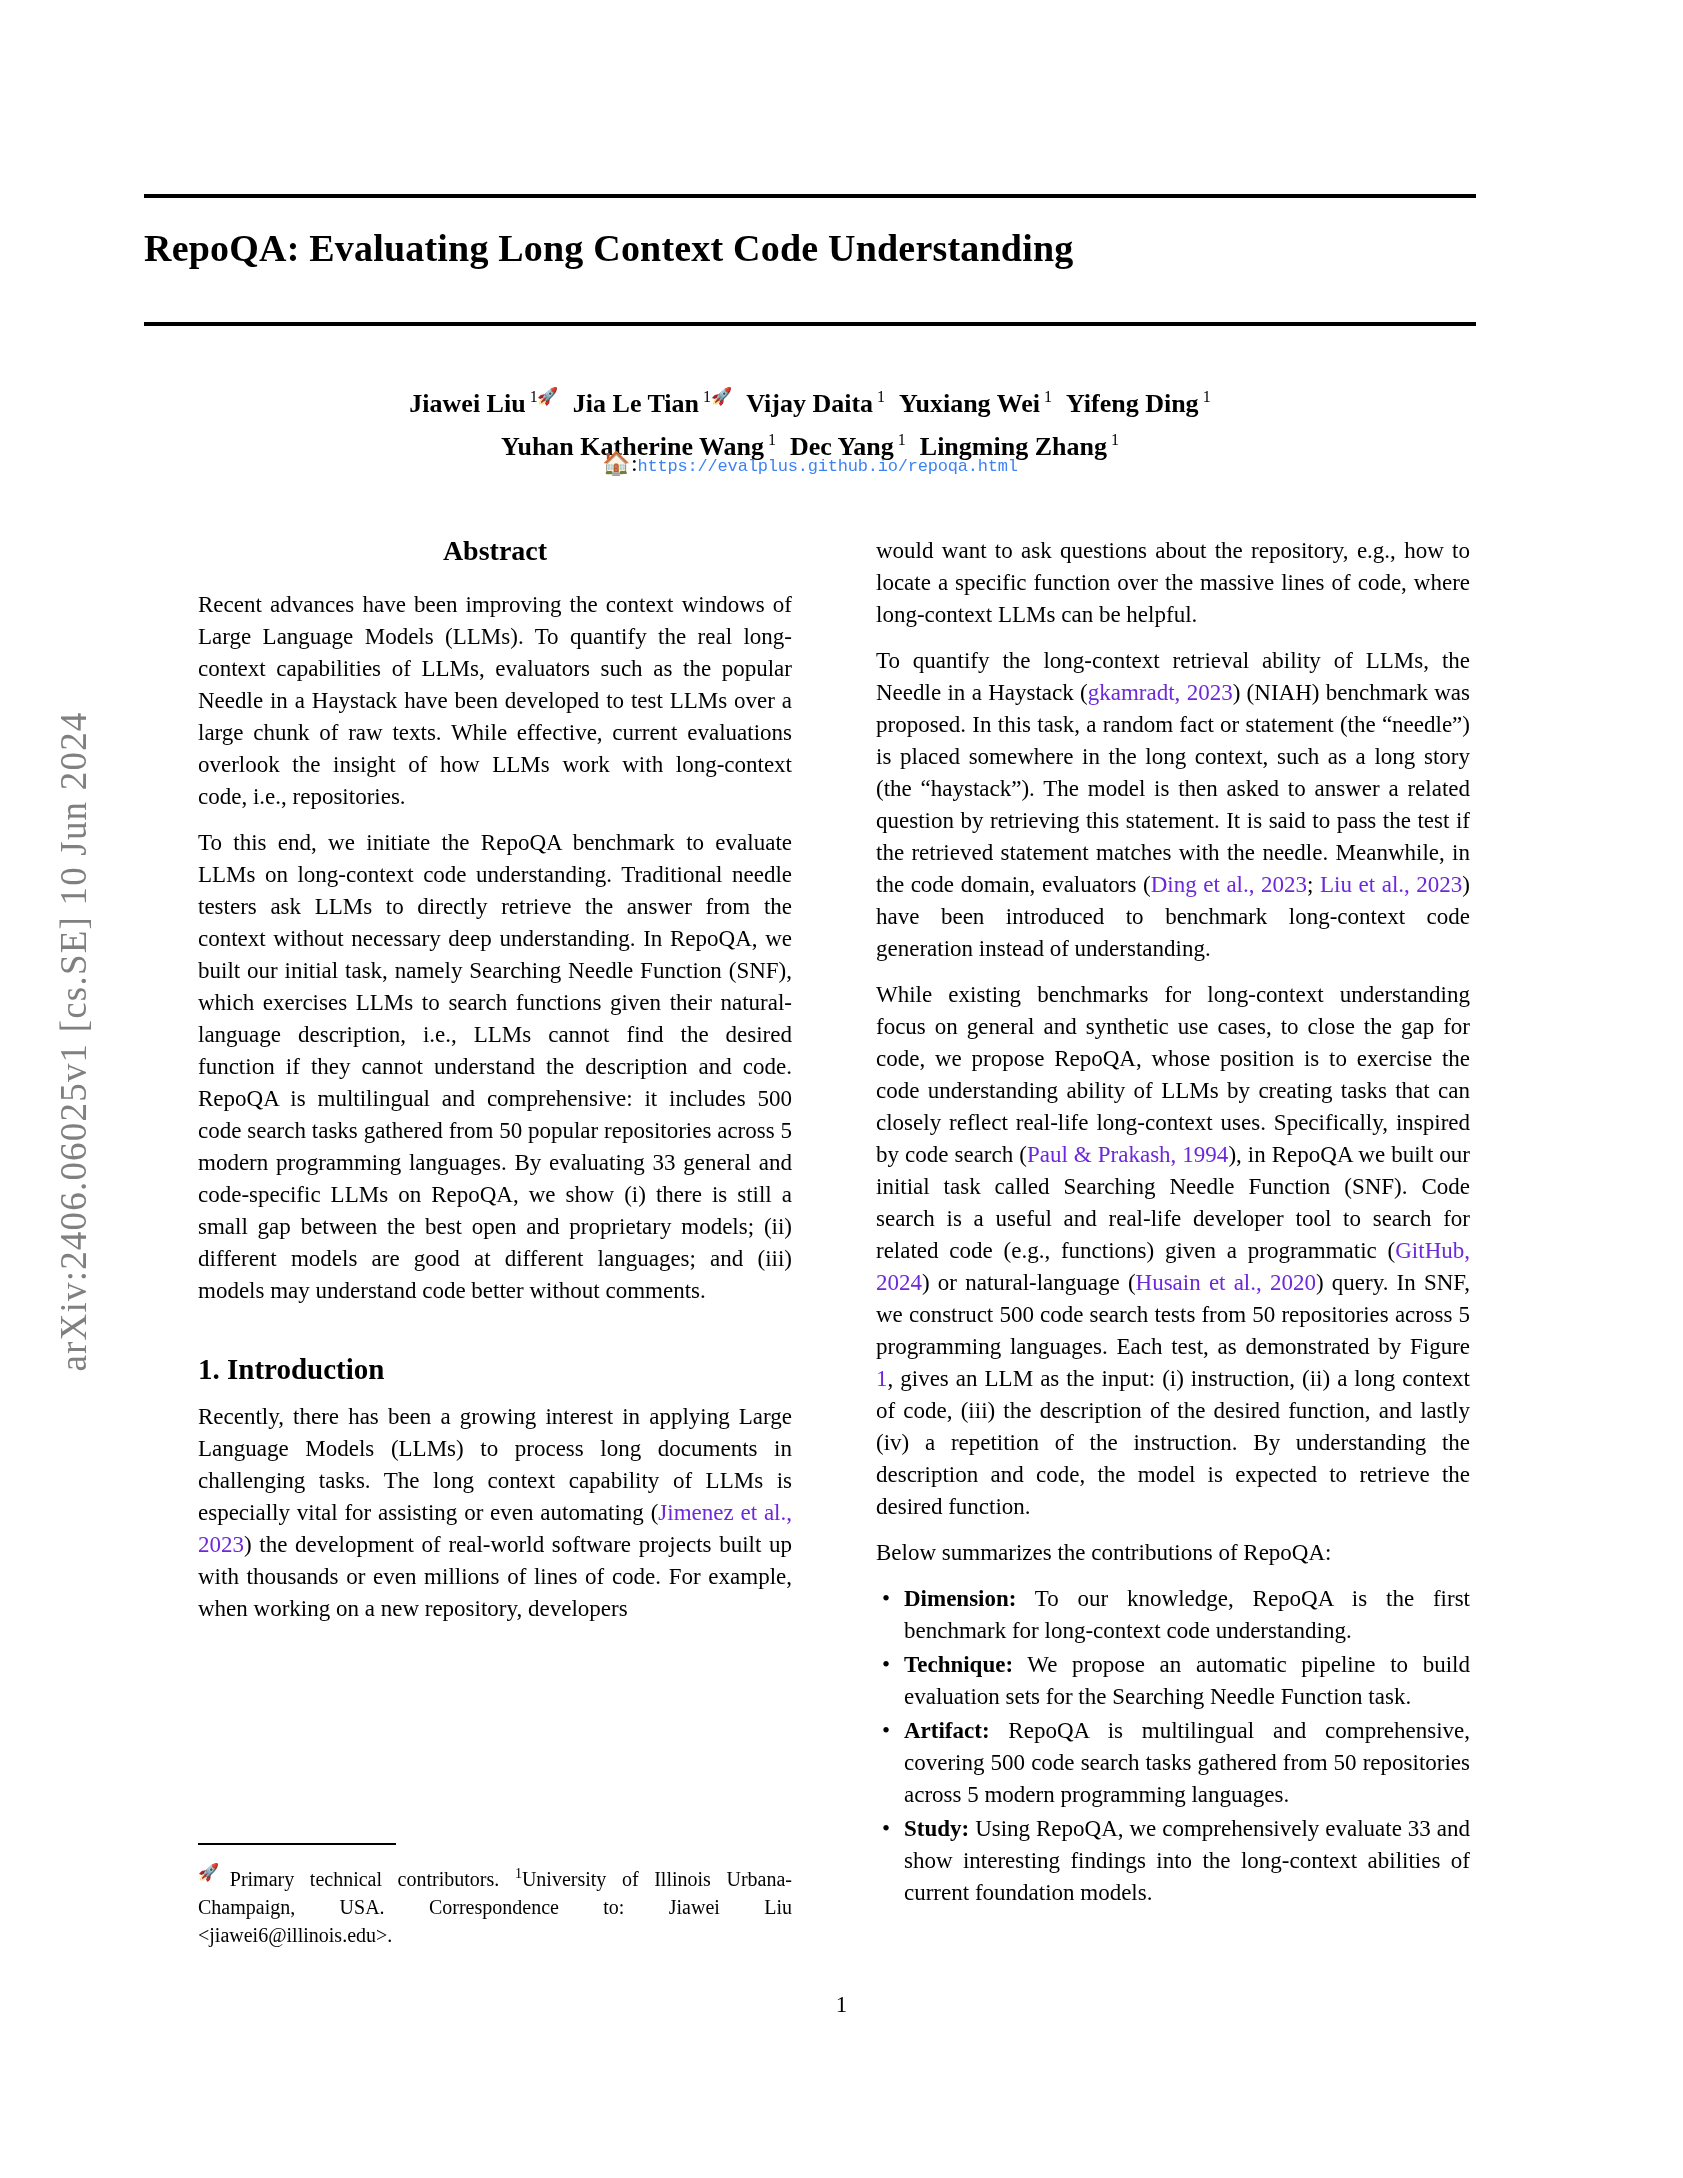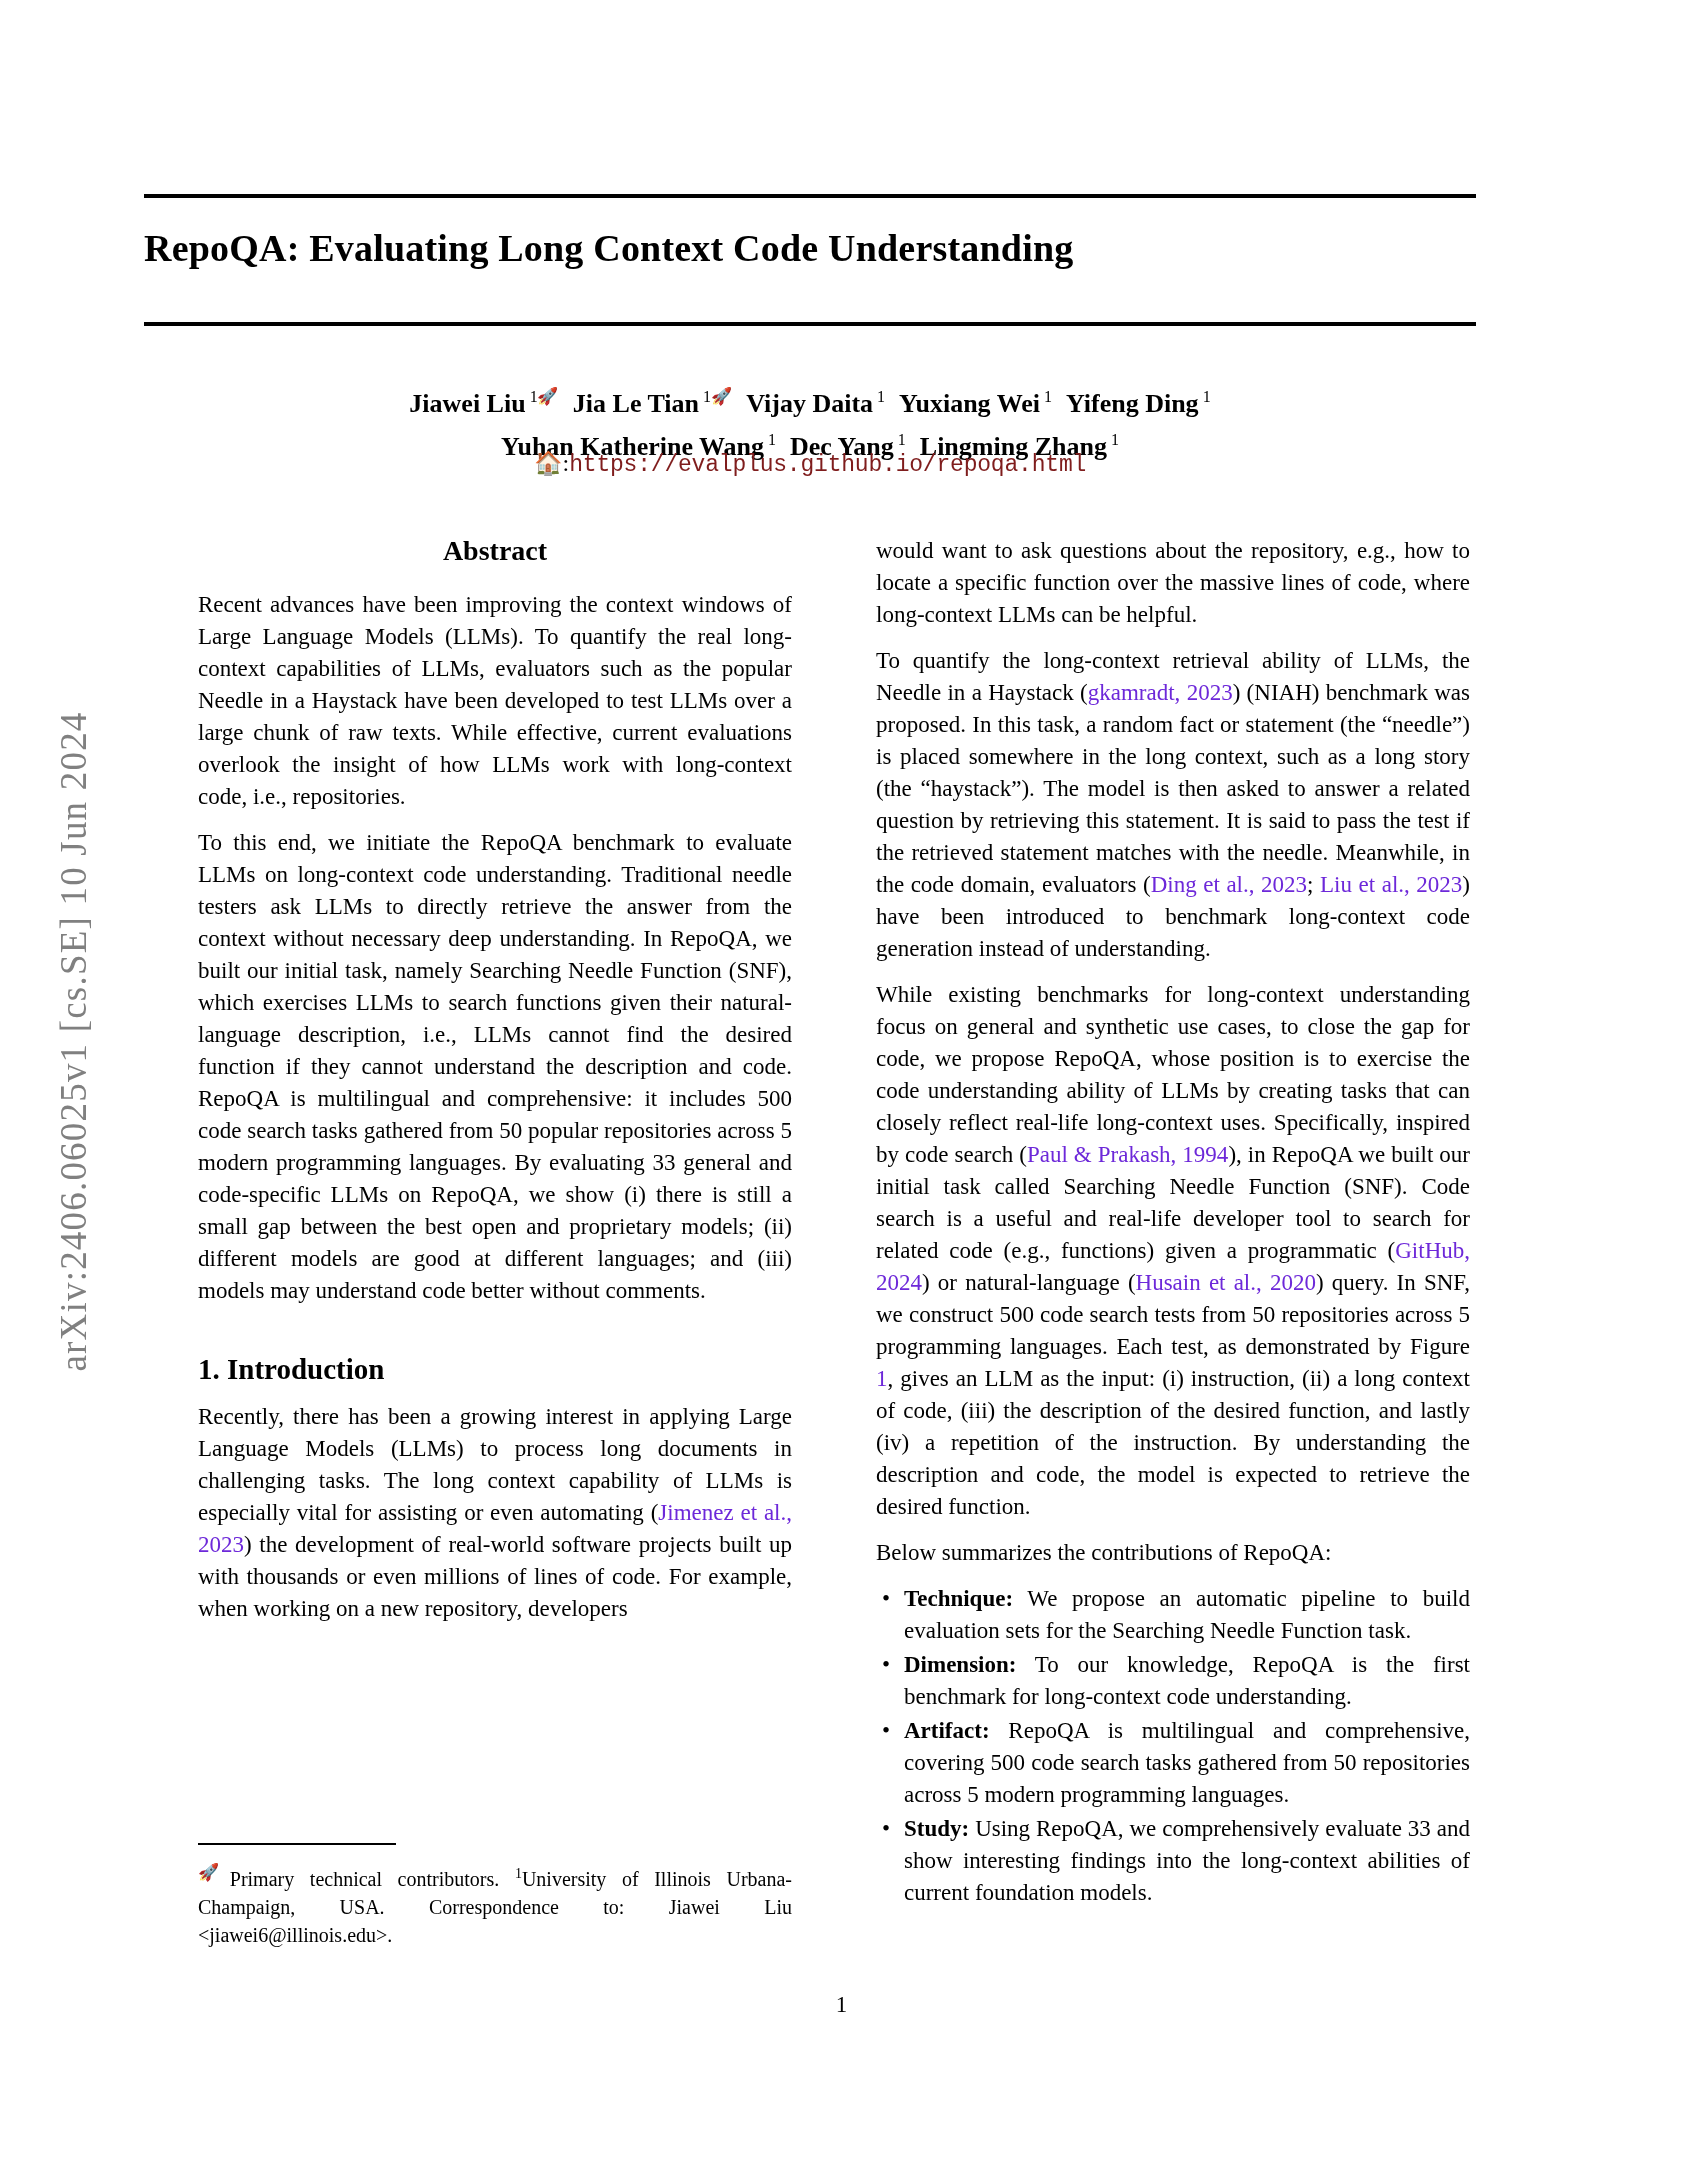--- a/index.html
+++ b/index.html
@@ -85,22 +85,22 @@
     text-align: center;
     font-size: 24px;
     white-space: nowrap;
   }
   .home-icon {
     font-size: 23px;
     color: #000;
   }
   .url-mono {
     font-family: "Liberation Mono", "DejaVu Sans Mono", monospace;
-    font-size: 23px;
-    color: #7f1d1d;
+    font-size: 17px;
+    color: #3b82f6;
     letter-spacing: -0.2px;
   }
 
   
   .col {
     position: absolute;
     width: 594px;
     font-size: 23px;
     line-height: 32px;
     text-align: justify;
@@ -208,22 +208,22 @@
     <div class="section-head">1. Introduction</div>
     <p class="para"><span>Recently, there has been a growing interest in applying Large Language Models (LLMs) to process long documents in challenging tasks. The long context capability of LLMs is especially vital for assisting or even automating (</span><span class="cite">Jimenez et al., 2023</span><span>) the development of real-world software projects built up with thousands or even millions of lines of code. For example, when working on a new repository, developers</span></p>
   </div>
 
   <div class="col col-right">
     <p class="para"><span>would want to ask questions about the repository, </span><span class="it">e.g.,</span><span> how to locate a specific function over the massive lines of code, where long-context LLMs can be helpful.</span></p>
     <p class="para"><span>To quantify the long-context retrieval ability of LLMs, the </span><span class="it">Needle in a Haystack</span><span> (</span><span class="cite">gkamradt, 2023</span><span>) (NIAH) benchmark was proposed. In this task, a random fact or statement (the “needle”) is placed somewhere in the long context, such as a long story (the “haystack”). The model is then asked to answer a related question by retrieving this statement. It is said to pass the test if the retrieved statement matches with the needle. Meanwhile, in the code domain, evaluators (</span><span class="cite">Ding et al., 2023</span><span>; </span><span class="cite">Liu et al., 2023</span><span>) have been introduced to benchmark long-context code generation instead of understanding.</span></p>
     <p class="para"><span>While existing benchmarks for long-context understanding focus on general and synthetic use cases, to close the gap for code, we propose RepoQA, whose position is to exercise the </span><span class="it">code understanding</span><span> ability of LLMs by creating tasks that can closely reflect </span><span class="it">real-life</span><span> long-context uses. Specifically, inspired by code search (</span><span class="cite">Paul &amp; Prakash, 1994</span><span>), in RepoQA we built our initial task called </span><span class="it">Searching Needle Function</span><span> (SNF). Code search is a useful and real-life developer tool to search for related code (</span><span class="it">e.g.,</span><span> functions) given a programmatic (</span><span class="cite">GitHub, 2024</span><span>) or natural-language (</span><span class="cite">Husain et al., 2020</span><span>) query. In SNF, we construct 500 code search tests from 50 repositories across 5 programming languages. Each test, as demonstrated by Figure </span><span class="cite">1</span><span>, gives an LLM as the input: </span><span class="it">(i)</span><span> instruction, </span><span class="it">(ii)</span><span> a long context of code, </span><span class="it">(iii)</span><span> the description of the desired function, and lastly </span><span class="it">(iv)</span><span> a repetition of the instruction. By understanding the description and code, the model is expected to retrieve the desired function.</span></p>
     <p class="para">Below summarizes the contributions of RepoQA:</p>
     <ul class="contrib" id="contributions-list">
+        <li><span class="lead">Dimension:</span><span> To our knowledge, RepoQA is the </span><span class="it">first</span><span> benchmark for long-context code understanding.</span></li>
         <li><span class="lead">Technique:</span><span> We propose an automatic pipeline to build evaluation sets for the </span><span class="it">Searching Needle Function</span><span> task.</span></li>
-        <li><span class="lead">Dimension:</span><span> To our knowledge, RepoQA is the </span><span class="it">first</span><span> benchmark for long-context code understanding.</span></li>
         <li><span class="lead">Artifact:</span><span> RepoQA is </span><span class="it">multilingual</span><span> and </span><span class="it">comprehensive</span><span>, covering 500 code search tasks gathered from 50 repositories across 5 modern programming languages.</span></li>
         <li><span class="lead">Study:</span><span> Using RepoQA, we comprehensively evaluate 33 and show interesting findings into the long-context abilities of current foundation models.</span></li>
       </ul>
   </div>
 
   <div class="footnote">
     <div class="footnote-rule"></div>
     <div><span class="rocket">🚀</span><span>Primary technical contributors. </span><span class="fn-sup">1</span><span>University of Illinois Urbana-Champaign, USA. Correspondence to: Jiawei Liu &lt;jiawei6@illinois.edu&gt;.</span></div>
   </div>
 

